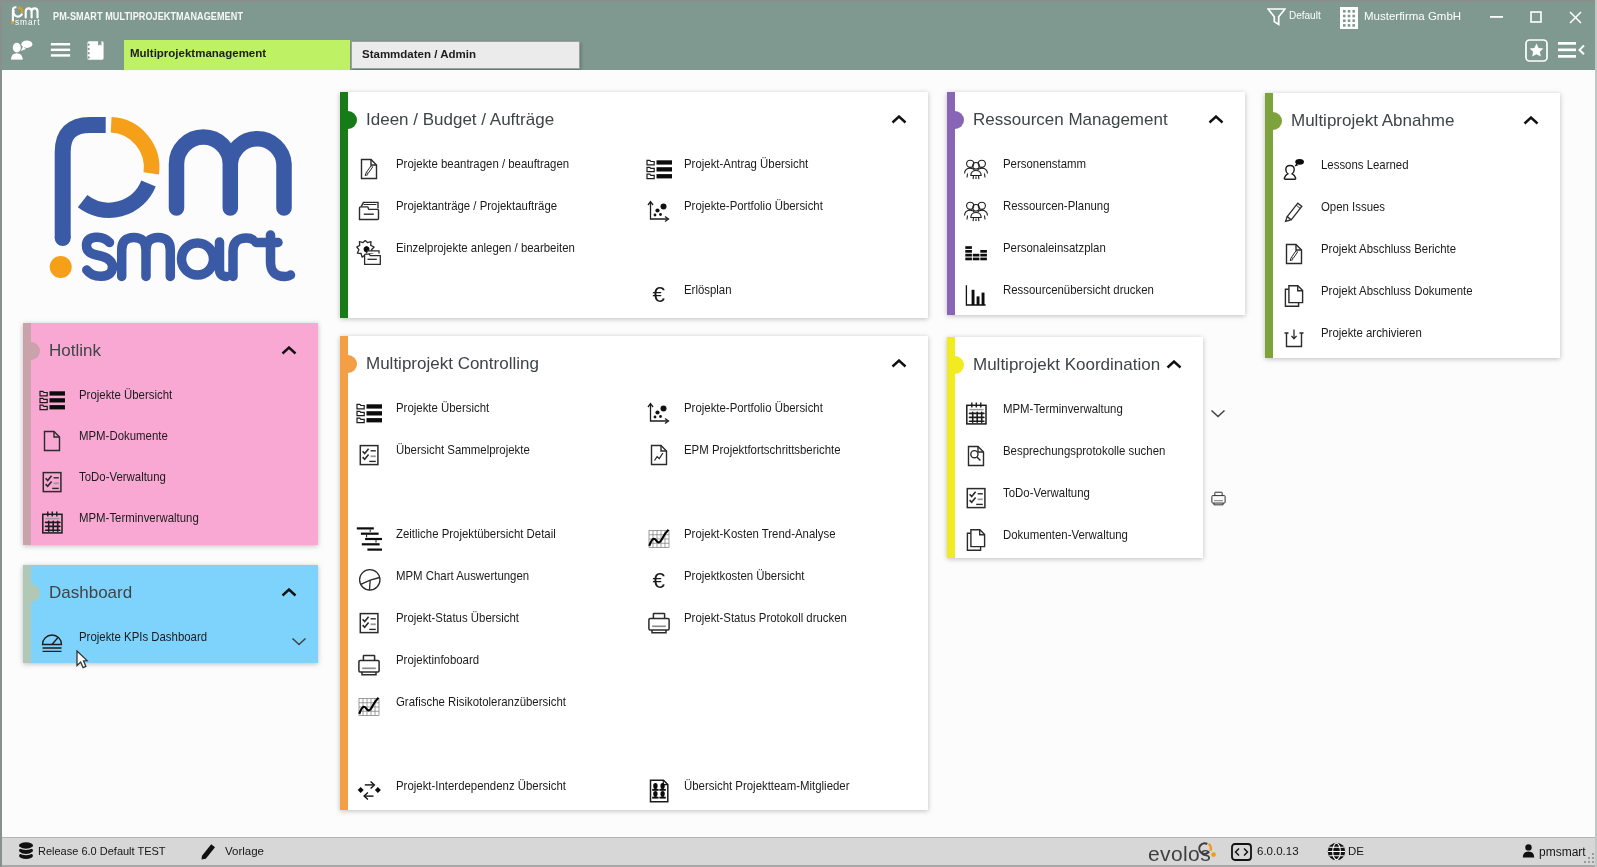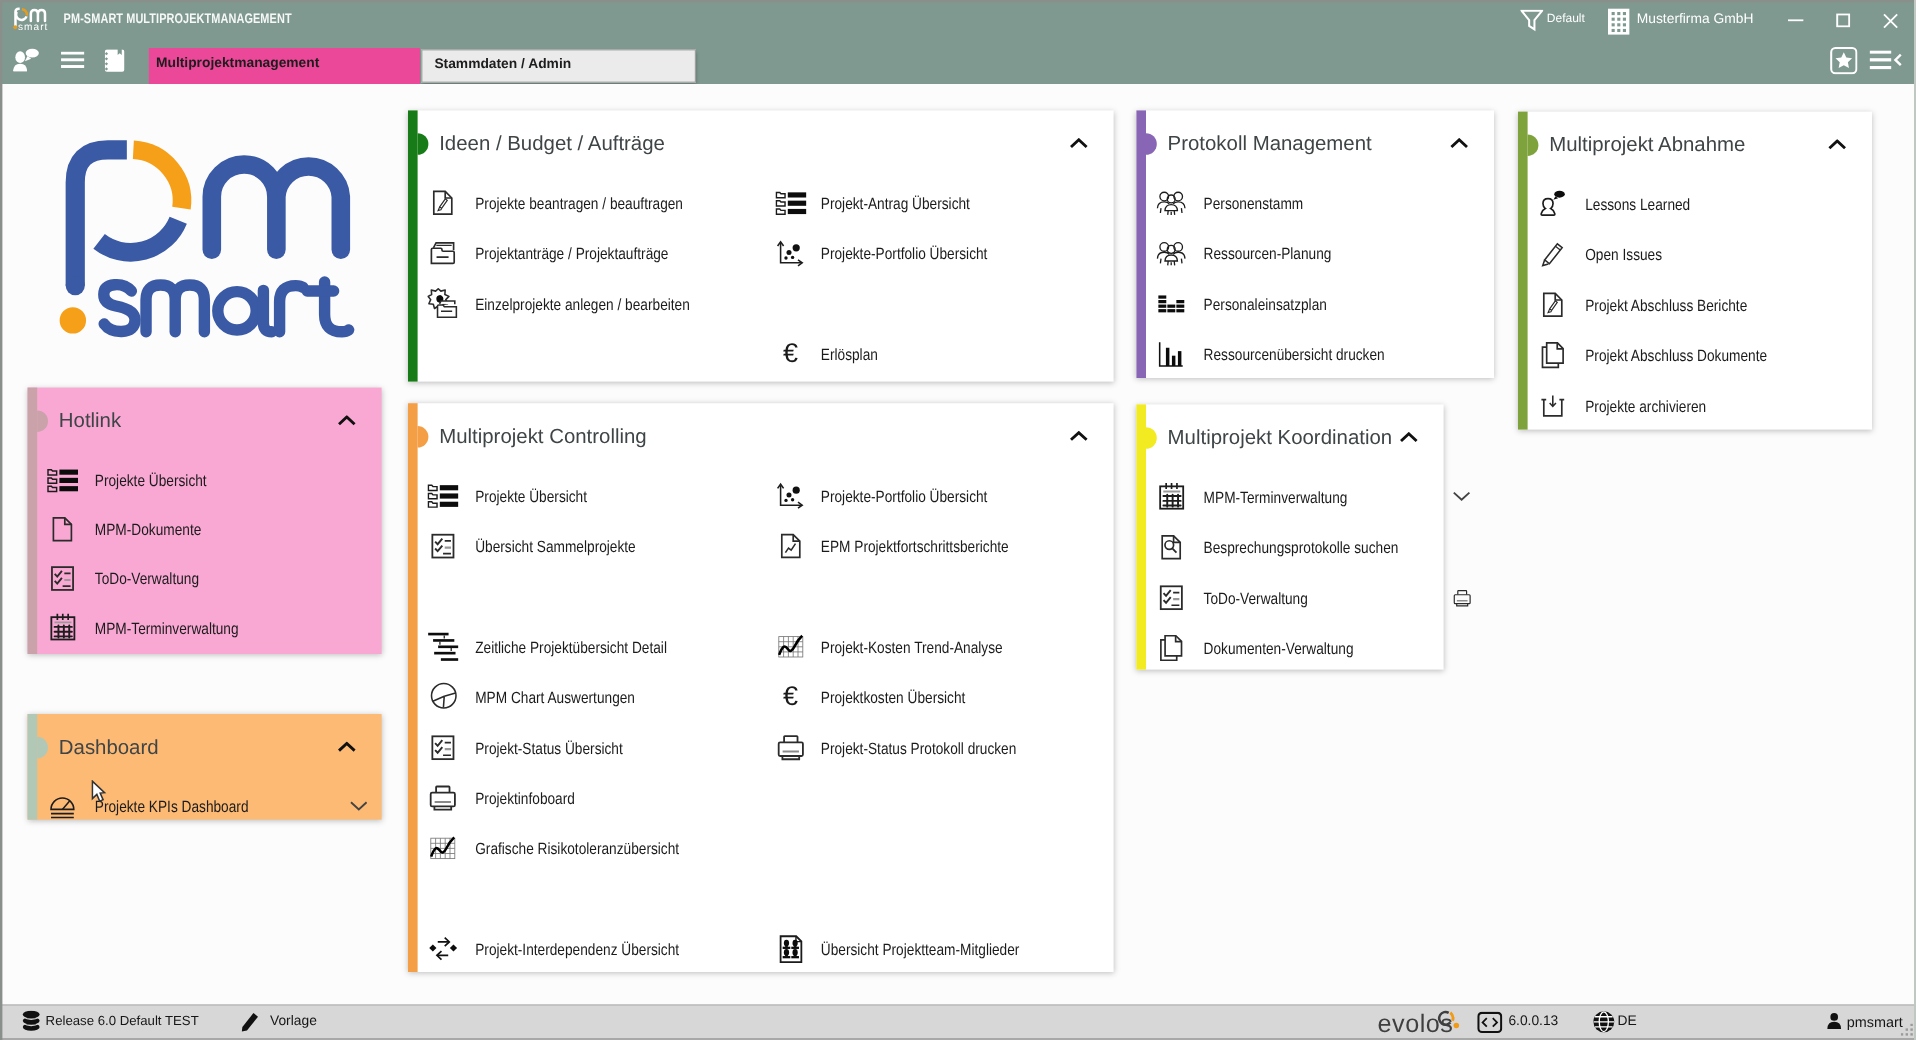--- a/index.html
+++ b/index.html
@@ -7,28 +7,28 @@
 body{font-family:"Liberation Sans",sans-serif;background:#fcfcfc}
 #app{position:relative;width:1597px;height:867px;overflow:hidden;background:#fcfcfc}
 .abs{position:absolute}
 #titlebar{position:absolute;left:0;top:0;width:100%;height:35px;background:#7f9990}
 #toolbar{position:absolute;left:0;top:35px;width:100%;height:35px;background:#7f9990}
 #main{position:absolute;left:0;top:70px;width:100%;height:767px;background:#fcfcfc}
 #statusbar{position:absolute;left:0;top:837px;width:100%;height:30px;background:#d7d7d7;border-top:1px solid #b3b3b3;border-bottom:2px solid #a8a8a8}
 .wtxt{color:#fff;position:absolute;white-space:nowrap}
 #apptitle{left:53px;top:10px;font-size:11.5px;letter-spacing:.1px;transform:scaleX(.79);transform-origin:0 50%;font-weight:bold;color:#f6f8f7}
 .tab{position:absolute;white-space:nowrap;font-weight:bold;color:#1d1d1d}
-#tab1{left:124px;top:40px;width:226px;height:30px;background:#ec4899;font-size:11.5px;line-height:26px;padding-left:6px;z-index:3}
+#tab1{left:124px;top:40px;width:226px;height:30px;background:#bef264;font-size:11.5px;line-height:26px;padding-left:6px;z-index:3}
 #tab2{left:351px;top:41px;width:229px;height:28px;background:#ebebeb;border:1px solid #9f9f9f;font-size:11.5px;line-height:24px;padding-left:10px;box-shadow:1px 2px 3px rgba(0,0,0,.25)}
 .card{position:absolute;background:#fff;box-shadow:0 1px 5px rgba(0,0,0,.25)}
 .bar{position:absolute;left:0;top:0;bottom:0;width:8px}
 .bump{position:absolute;left:8px;top:19px;width:9px;height:18px;border-radius:0 9px 9px 0}
 .ct{position:absolute;left:26px;top:18px;font-size:17px;color:#3f4547;white-space:nowrap}
 .chev{position:absolute;top:23px}
-.it{position:absolute;display:flex;align-items:center;height:26px}
+.it{position:absolute;display:flex;height:26px}
 .it svg.ic{width:26px;height:26px;flex:none}
 .it span{margin-left:13.5px;font-size:13.5px;color:#1b1b1b;white-space:nowrap;display:inline-block;transform:scaleX(.845);transform-origin:0 50%}
 .itr span{margin-left:11.5px}
 svg{display:block}
 .lbl{position:absolute;white-space:nowrap;color:#161616}
 </style>
 </head>
 <body>
 <div id="app">
 
@@ -475,21 +475,21 @@
   <div class="it itr" style="left:306px;top:442px">
         <svg class="ic">
           <use href="#teamdoc"></use>
         </svg>
         <span>Übersicht Projektteam-Mitglieder</span>
       </div>
 </div>
 <div class="card" style="left:947px;top:92px;width:298px;height:223px">
   <div class="bar" style="background:#8965b5"></div>
       <div class="bump" style="background:#8965b5"></div>
-  <div class="ct">Protokoll Management</div>
+  <div class="ct">Ressourcen Management</div>
   <svg class="chev" style="right:21px" width="16" height="9" viewBox="0 0 16 9">
         <use href="#chevup"></use>
       </svg>
   <div class="it" style="left:16px;top:64px">
         <svg class="ic">
           <use href="#people3"></use>
         </svg>
         <span>Personenstamm</span>
       </div>
   <div class="it" style="left:16px;top:106px">
@@ -612,21 +612,21 @@
         </svg>
         <span>ToDo-Verwaltung</span>
       </div>
   <div class="it" style="left:16px;top:187px">
         <svg class="ic">
           <use href="#calendar"></use>
         </svg>
         <span>MPM-Terminverwaltung</span>
       </div>
 </div>
-<div class="card" style="left:23px;top:595px;width:295px;height:88px;background:#fdba74">
+<div class="card" style="left:23px;top:565px;width:295px;height:98px;background:#7dd3fc">
   <div class="bar" style="background:#b2c8b6"></div>
       <div class="bump" style="background:#b2c8b6"></div>
   <div class="ct">Dashboard</div>
   <svg class="chev" style="right:21px" width="16" height="9" viewBox="0 0 16 9">
         <use href="#chevup"></use>
       </svg>
   <div class="it" style="left:16px;top:64px">
         <svg class="ic">
           <use href="#gauge"></use>
         </svg>

